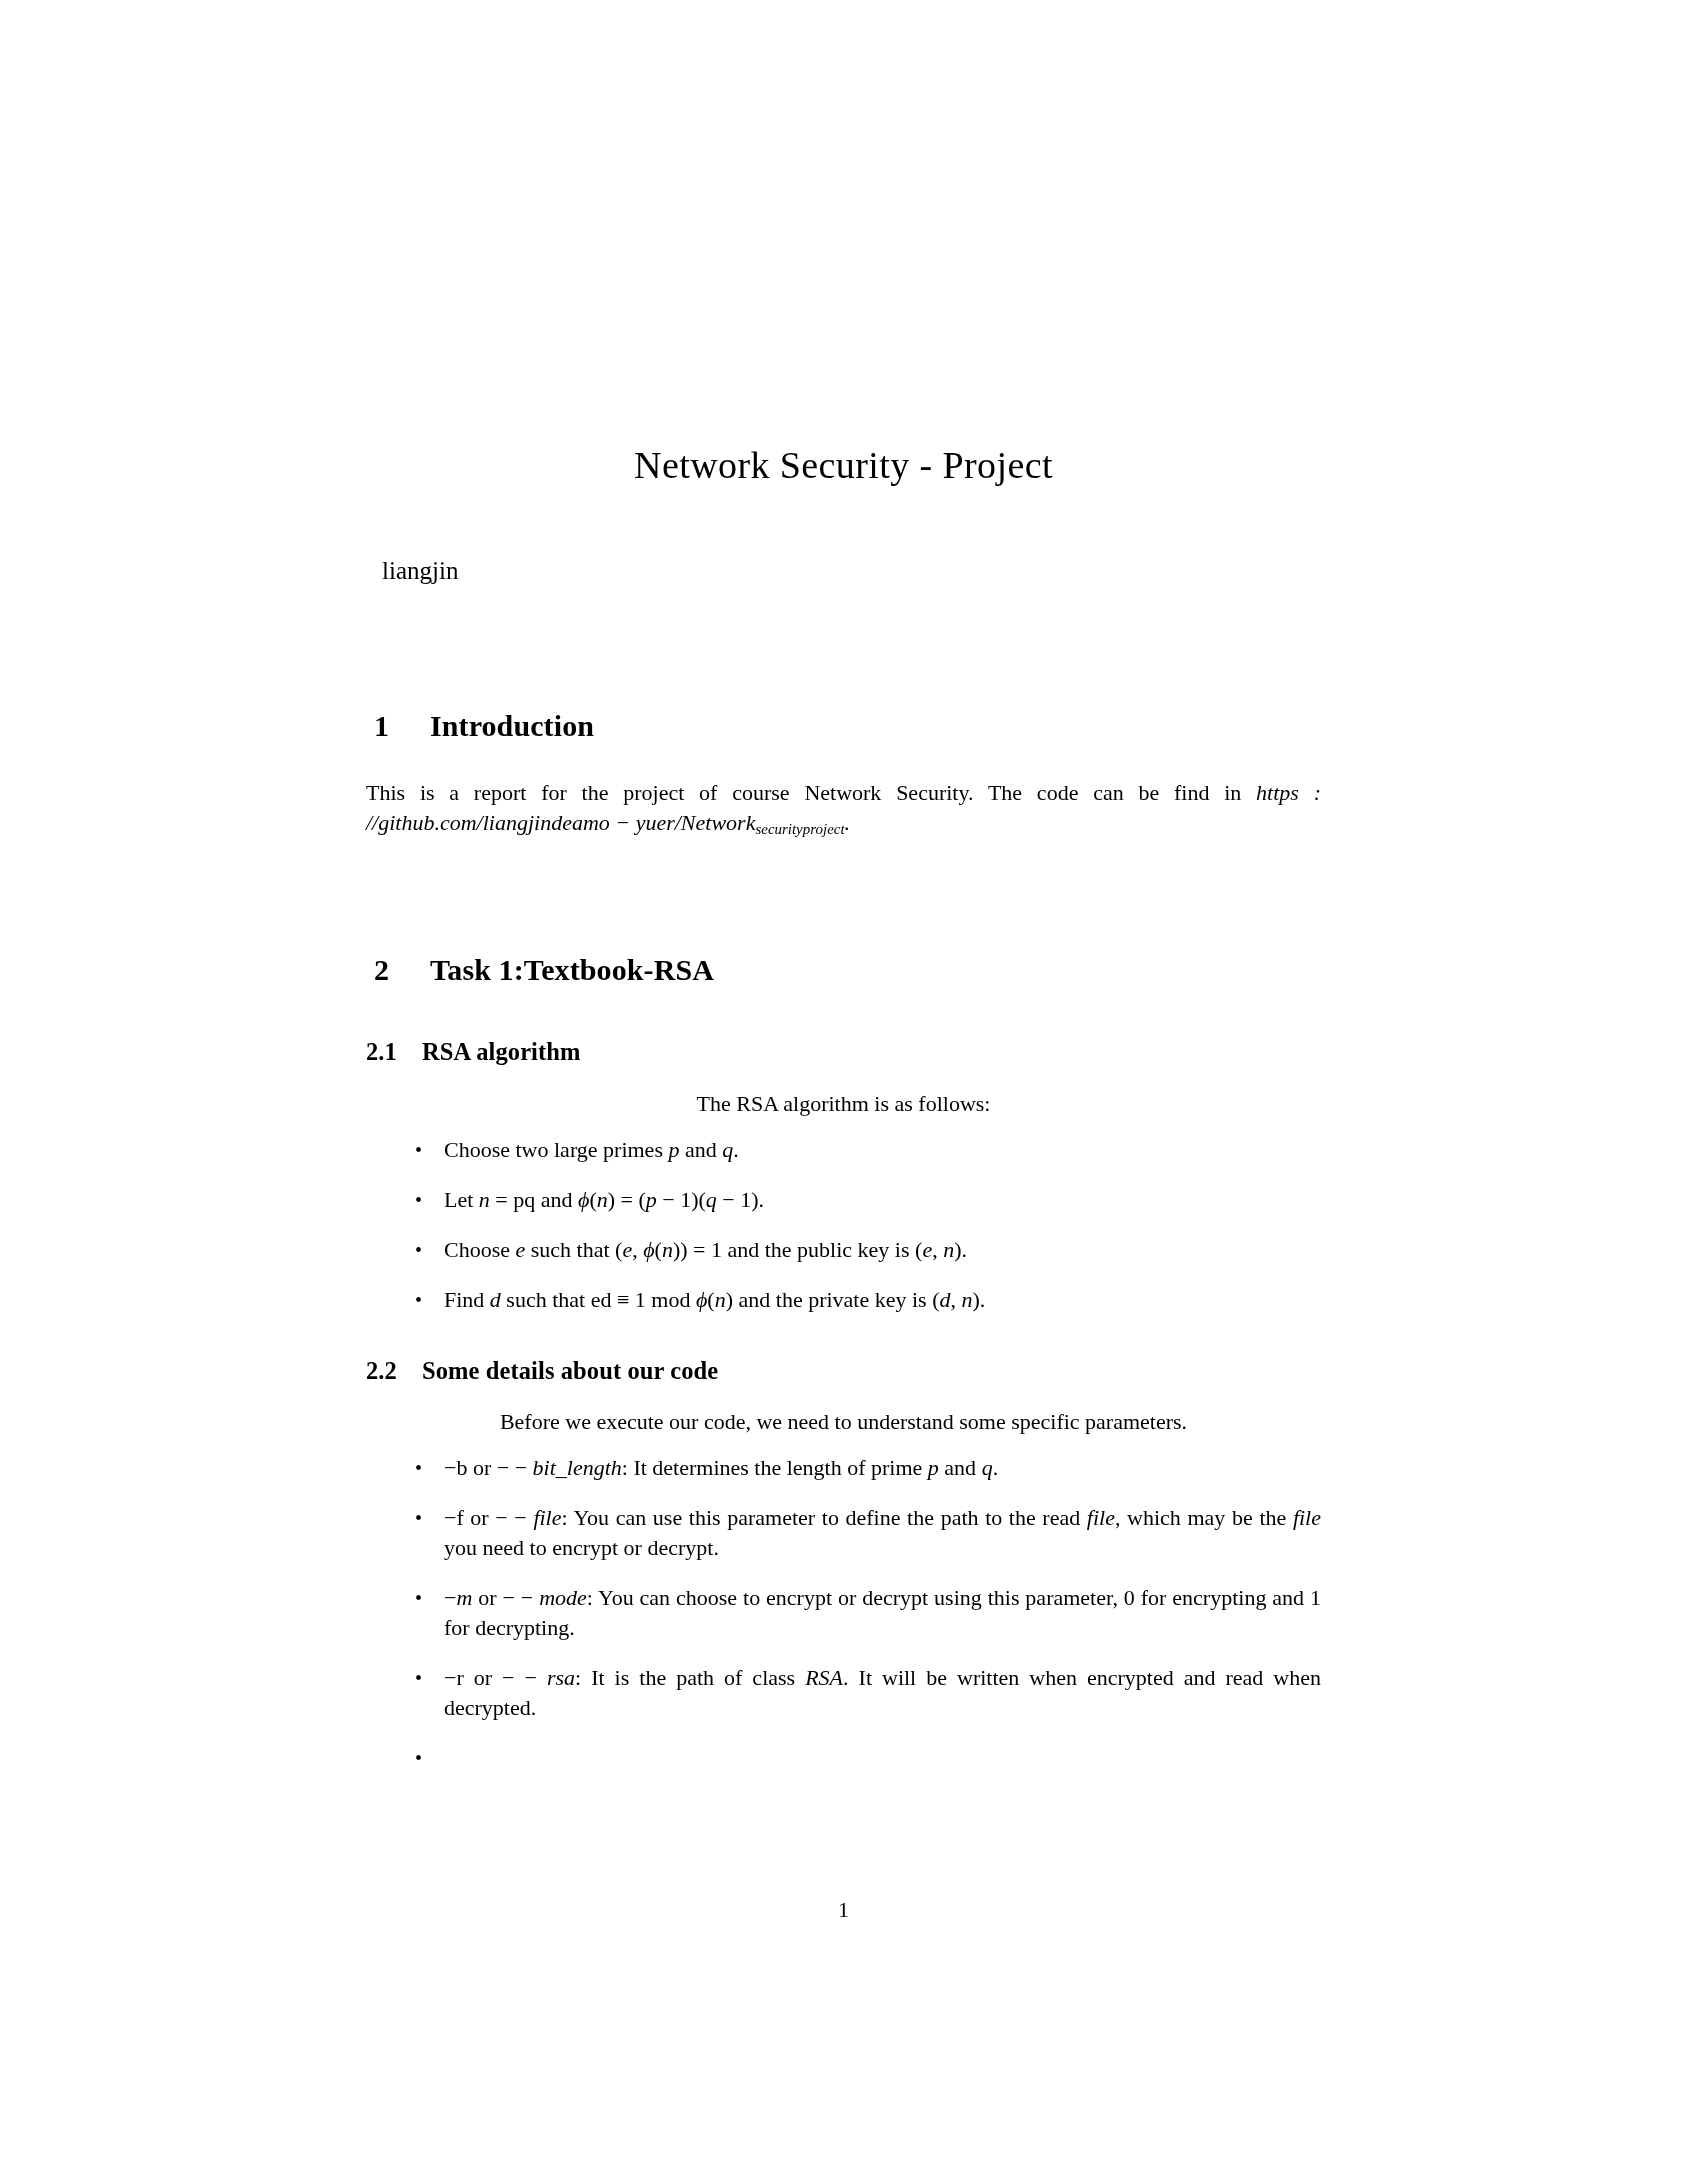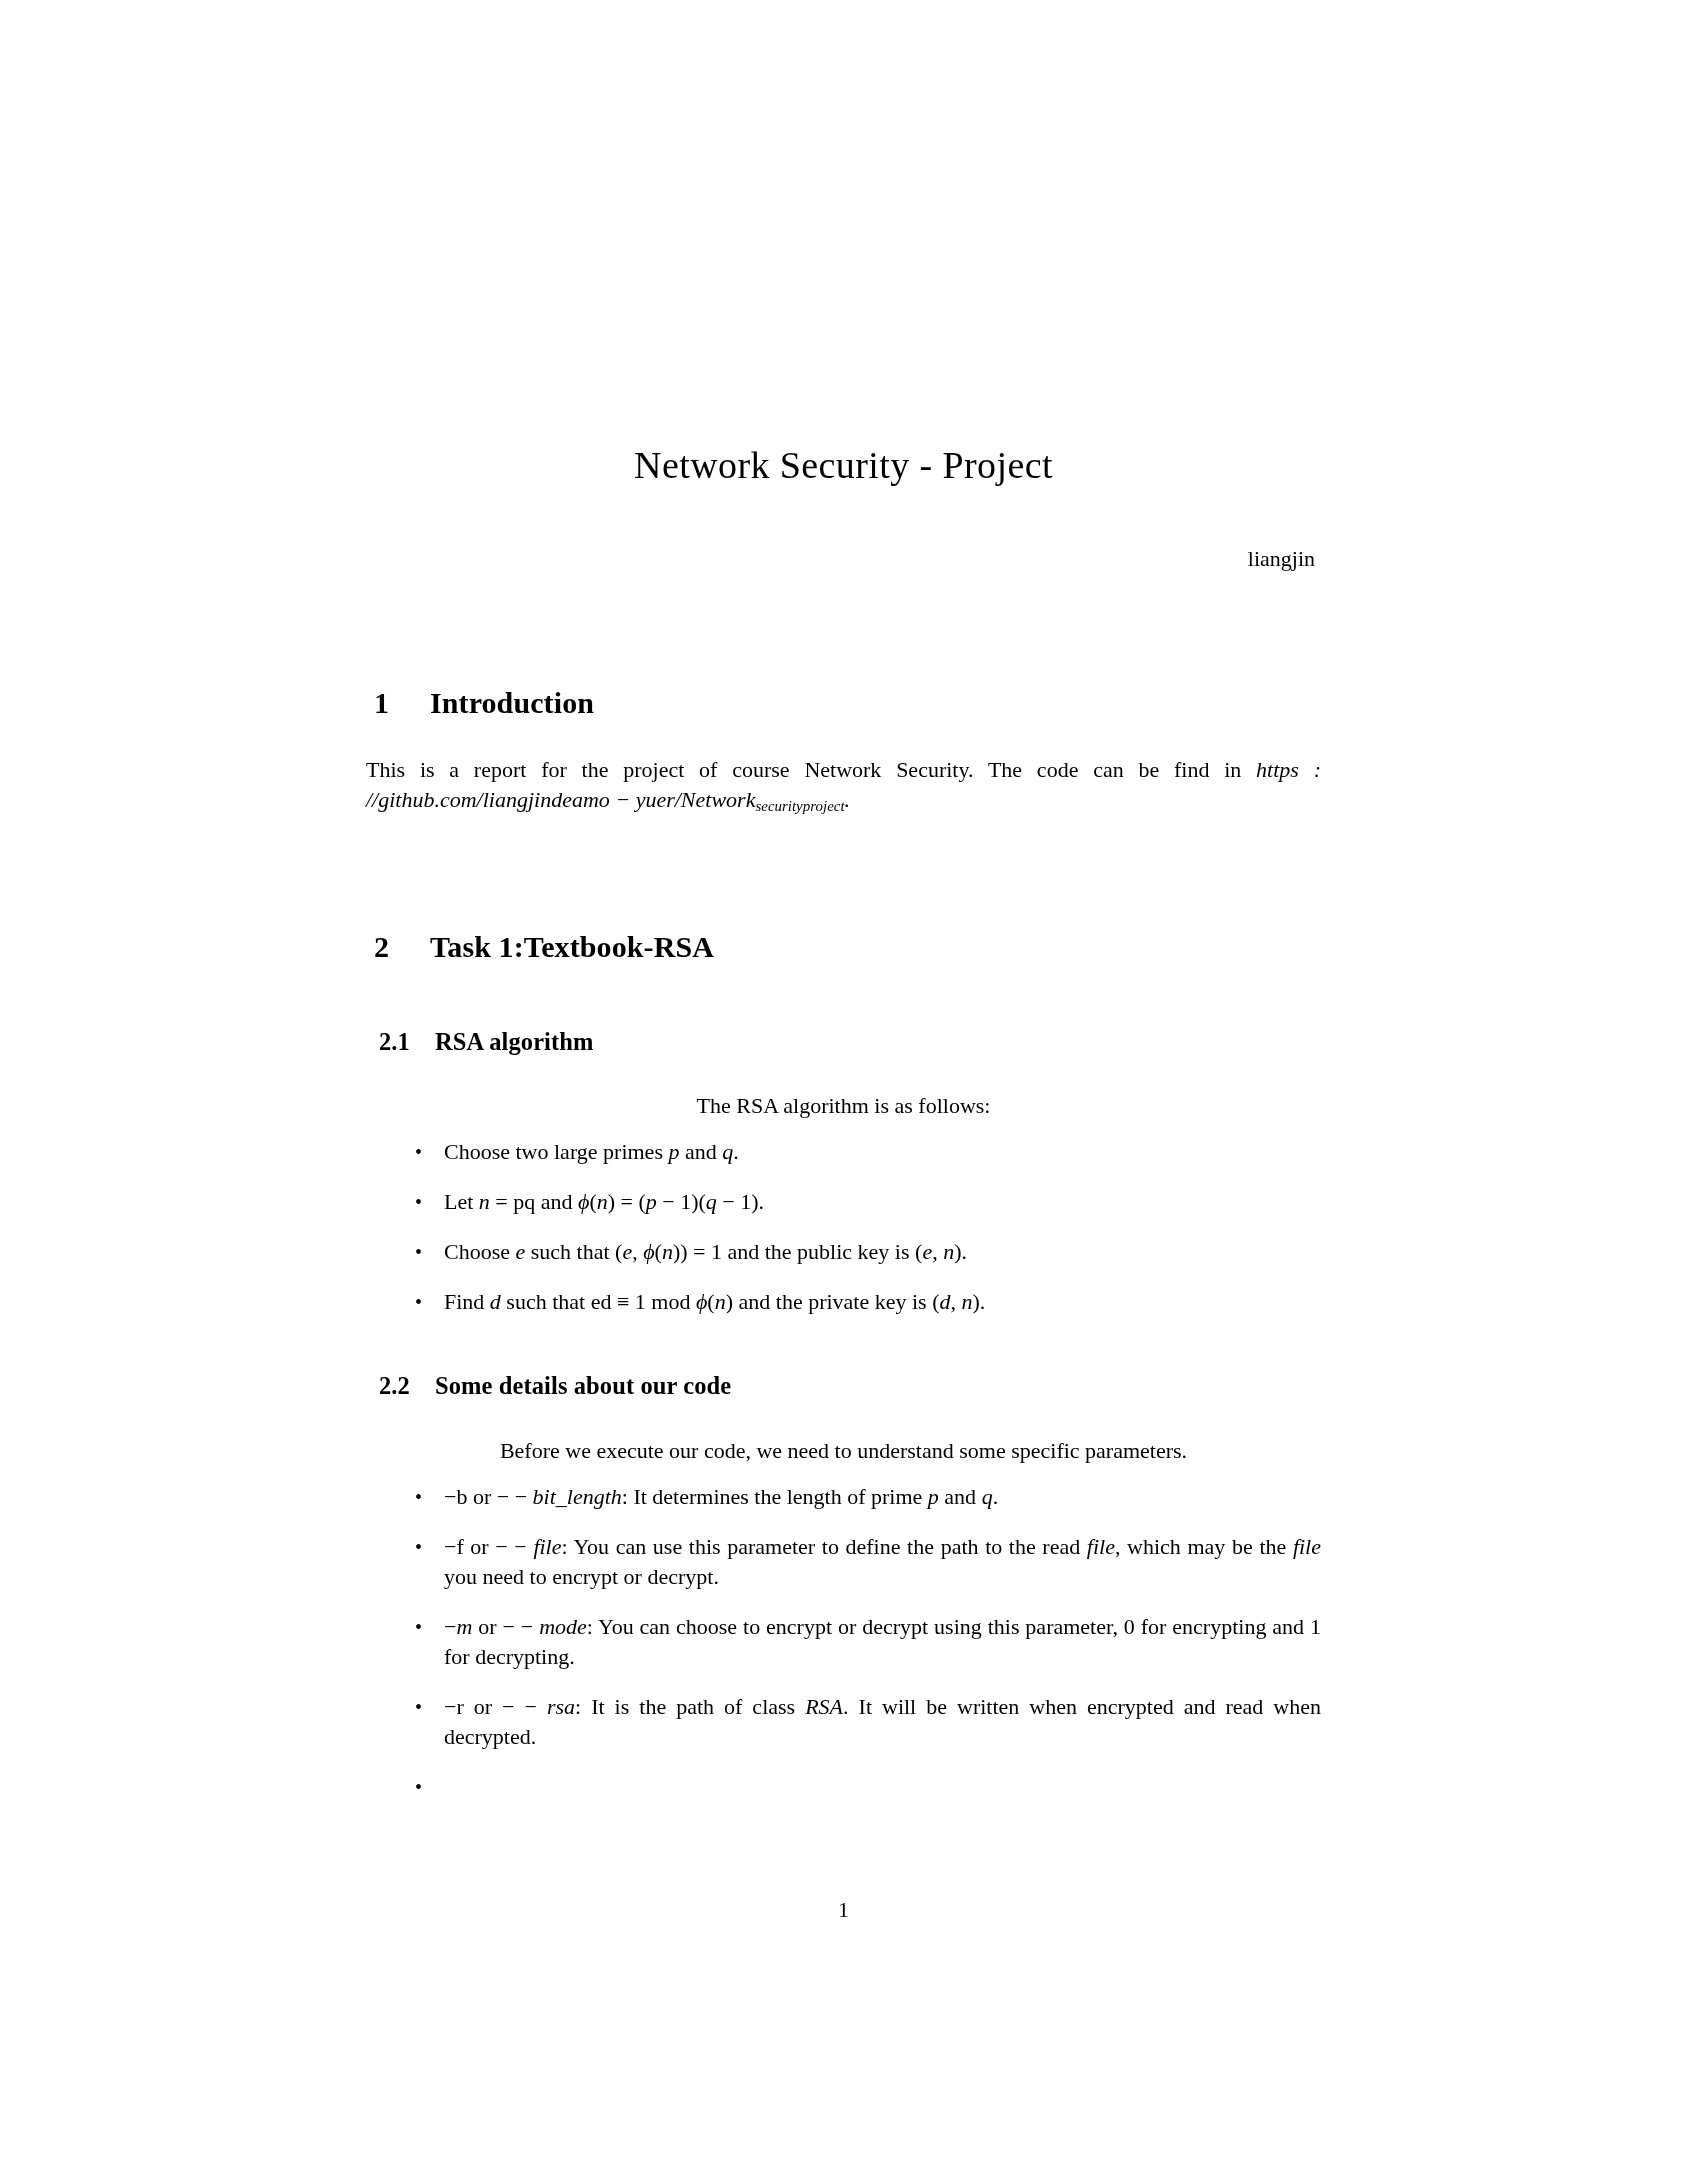--- a/index.html
+++ b/index.html
@@ -32,40 +32,40 @@
   .doc-title {
     text-align: center;
     font-size: 38px;
     font-weight: normal;
     letter-spacing: 0.4px;
     margin: 0;
     padding-top: 445px;
     line-height: 1.1;
   }
   .doc-author {
-    text-align: right;
-    font-size: 22px;
-    margin: 6px;
+    text-align: left;
+    font-size: 25px;
+    margin: 16px;
     padding-top: 54px;
     line-height: 1.1;
   }
 
   
   h1.sec {
     font-size: 30px;
     font-weight: bold;
     margin: 8px;
     padding: 0;
     line-height: 1.15;
     letter-spacing: 0.1px;
   }
   h2.subsec {
     font-size: 24.5px;
     font-weight: bold;
-    margin: 13px;
+    margin: 0;
     padding: 0;
     line-height: 1.15;
     letter-spacing: 0.1px;
   }
   .sec-num { display: inline-block; min-width: 56px; }
   .subsec-num { display: inline-block; min-width: 56px; }
 
   .sp-sec-before { height: 101px; }
   .sp-sec-after  { height: 26.5px; }
   .sp-subsec-before { height: 42px; }

